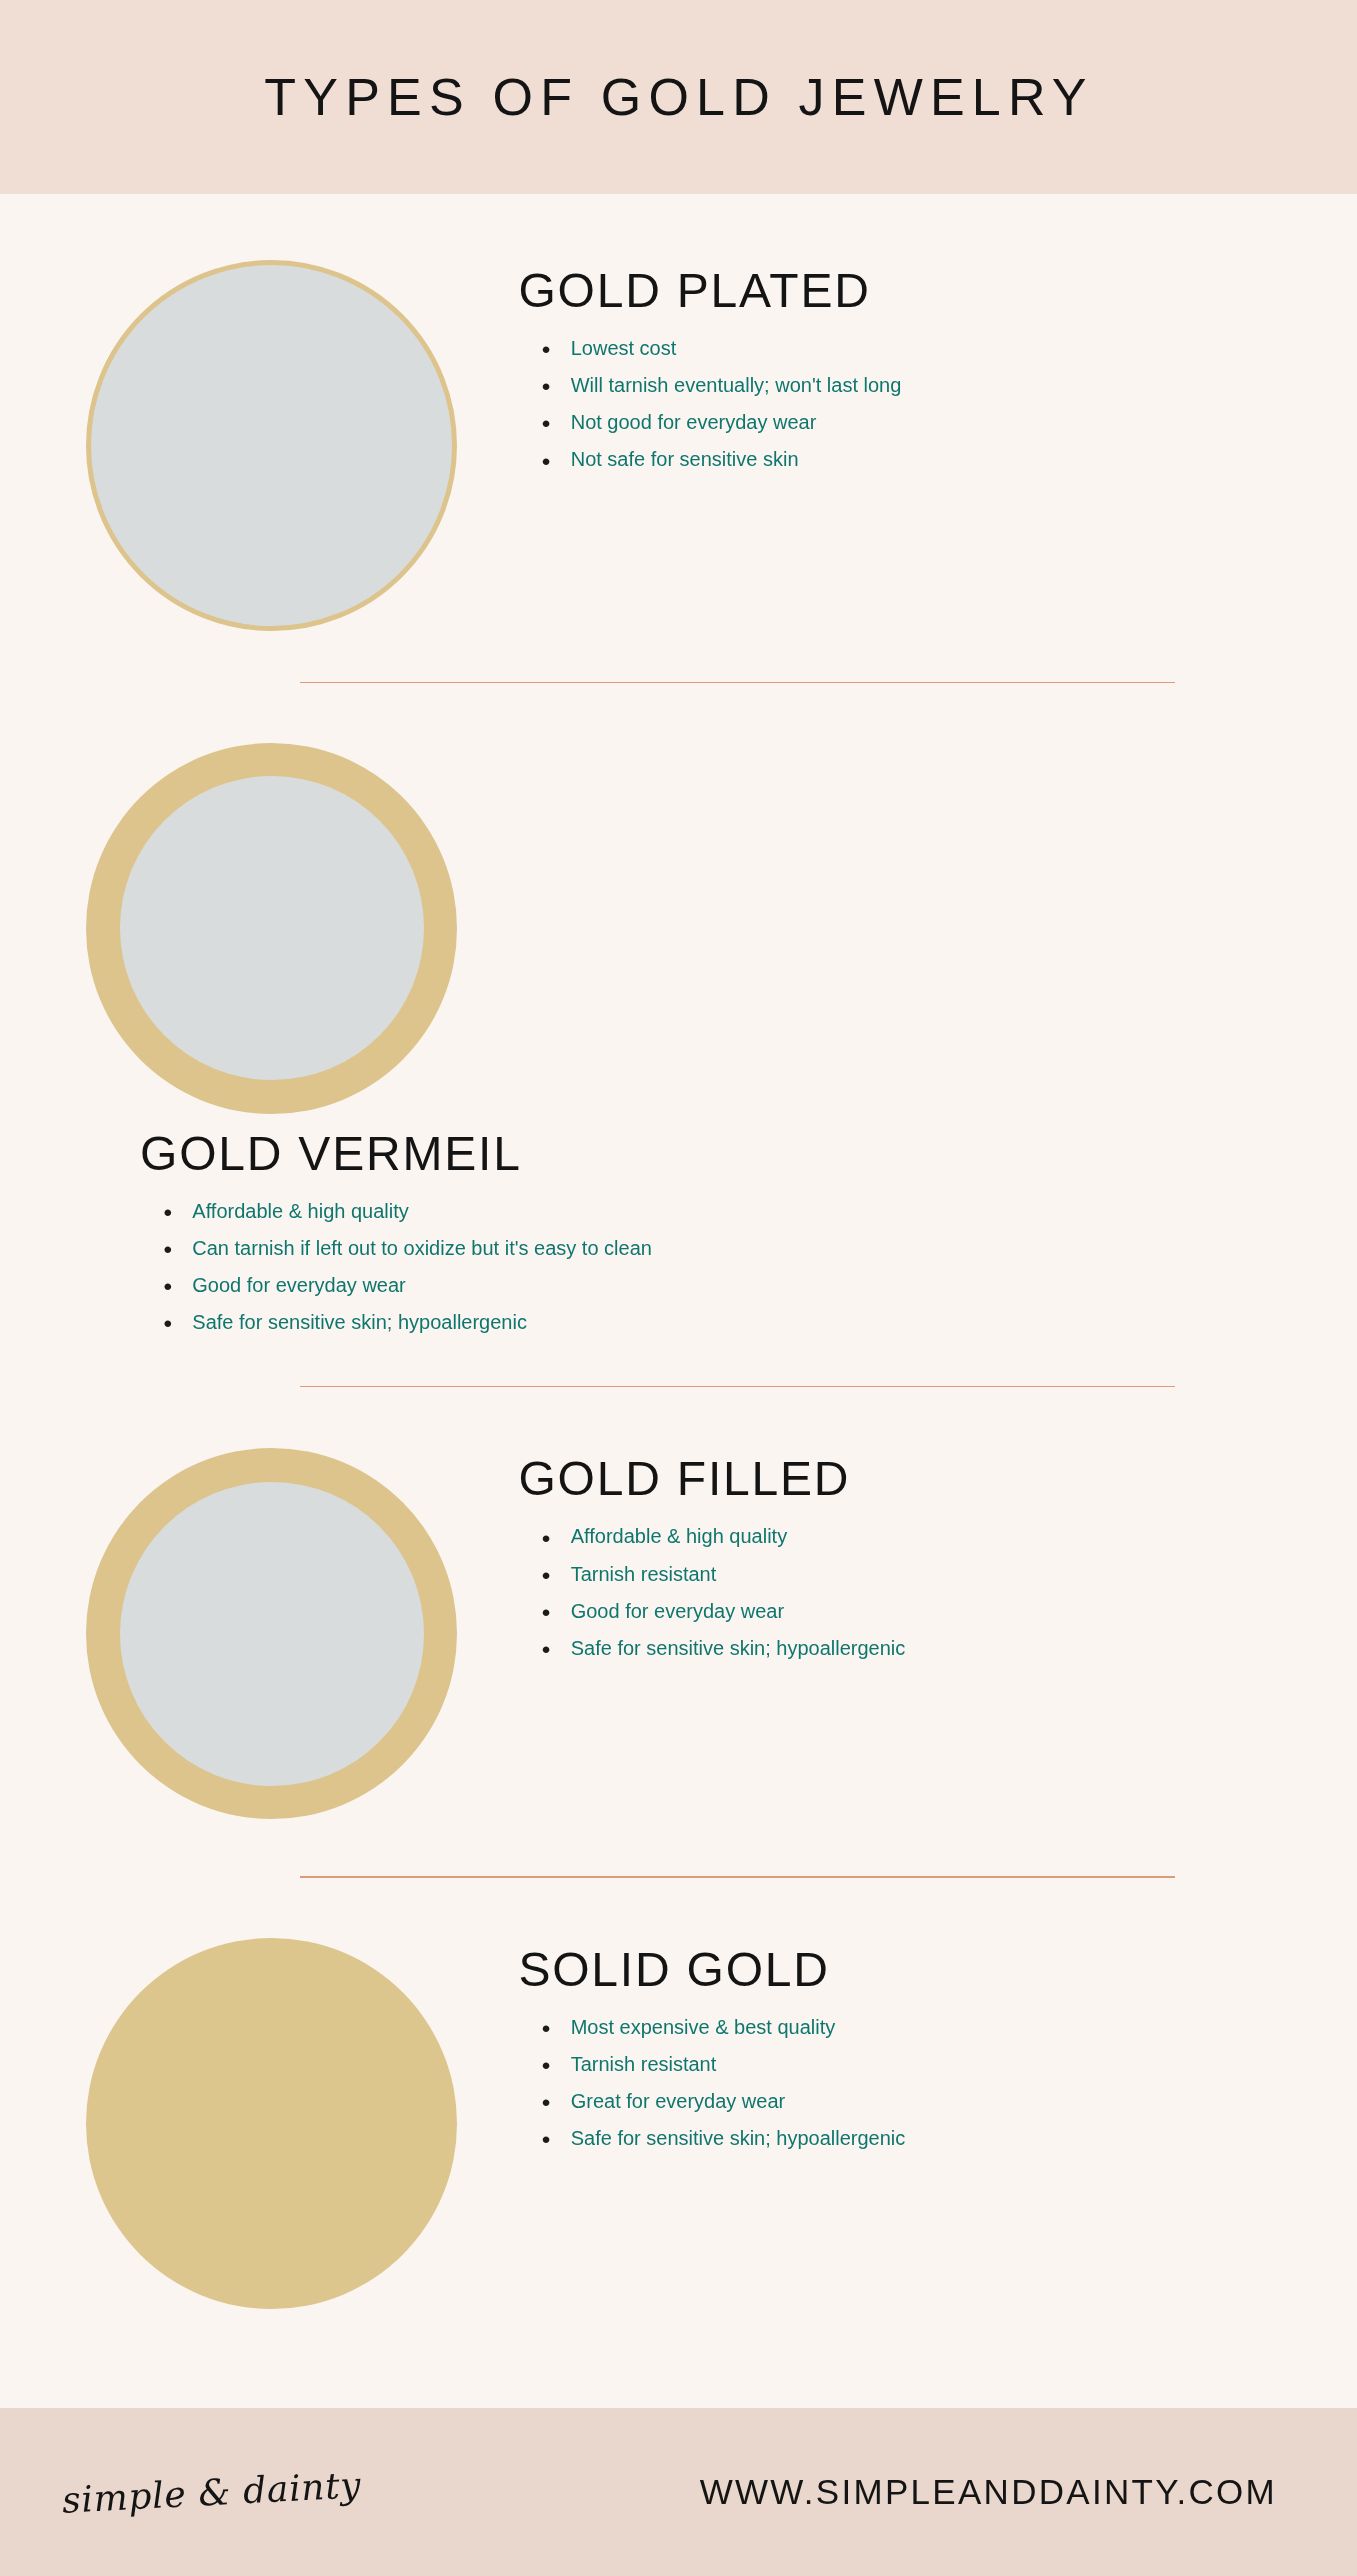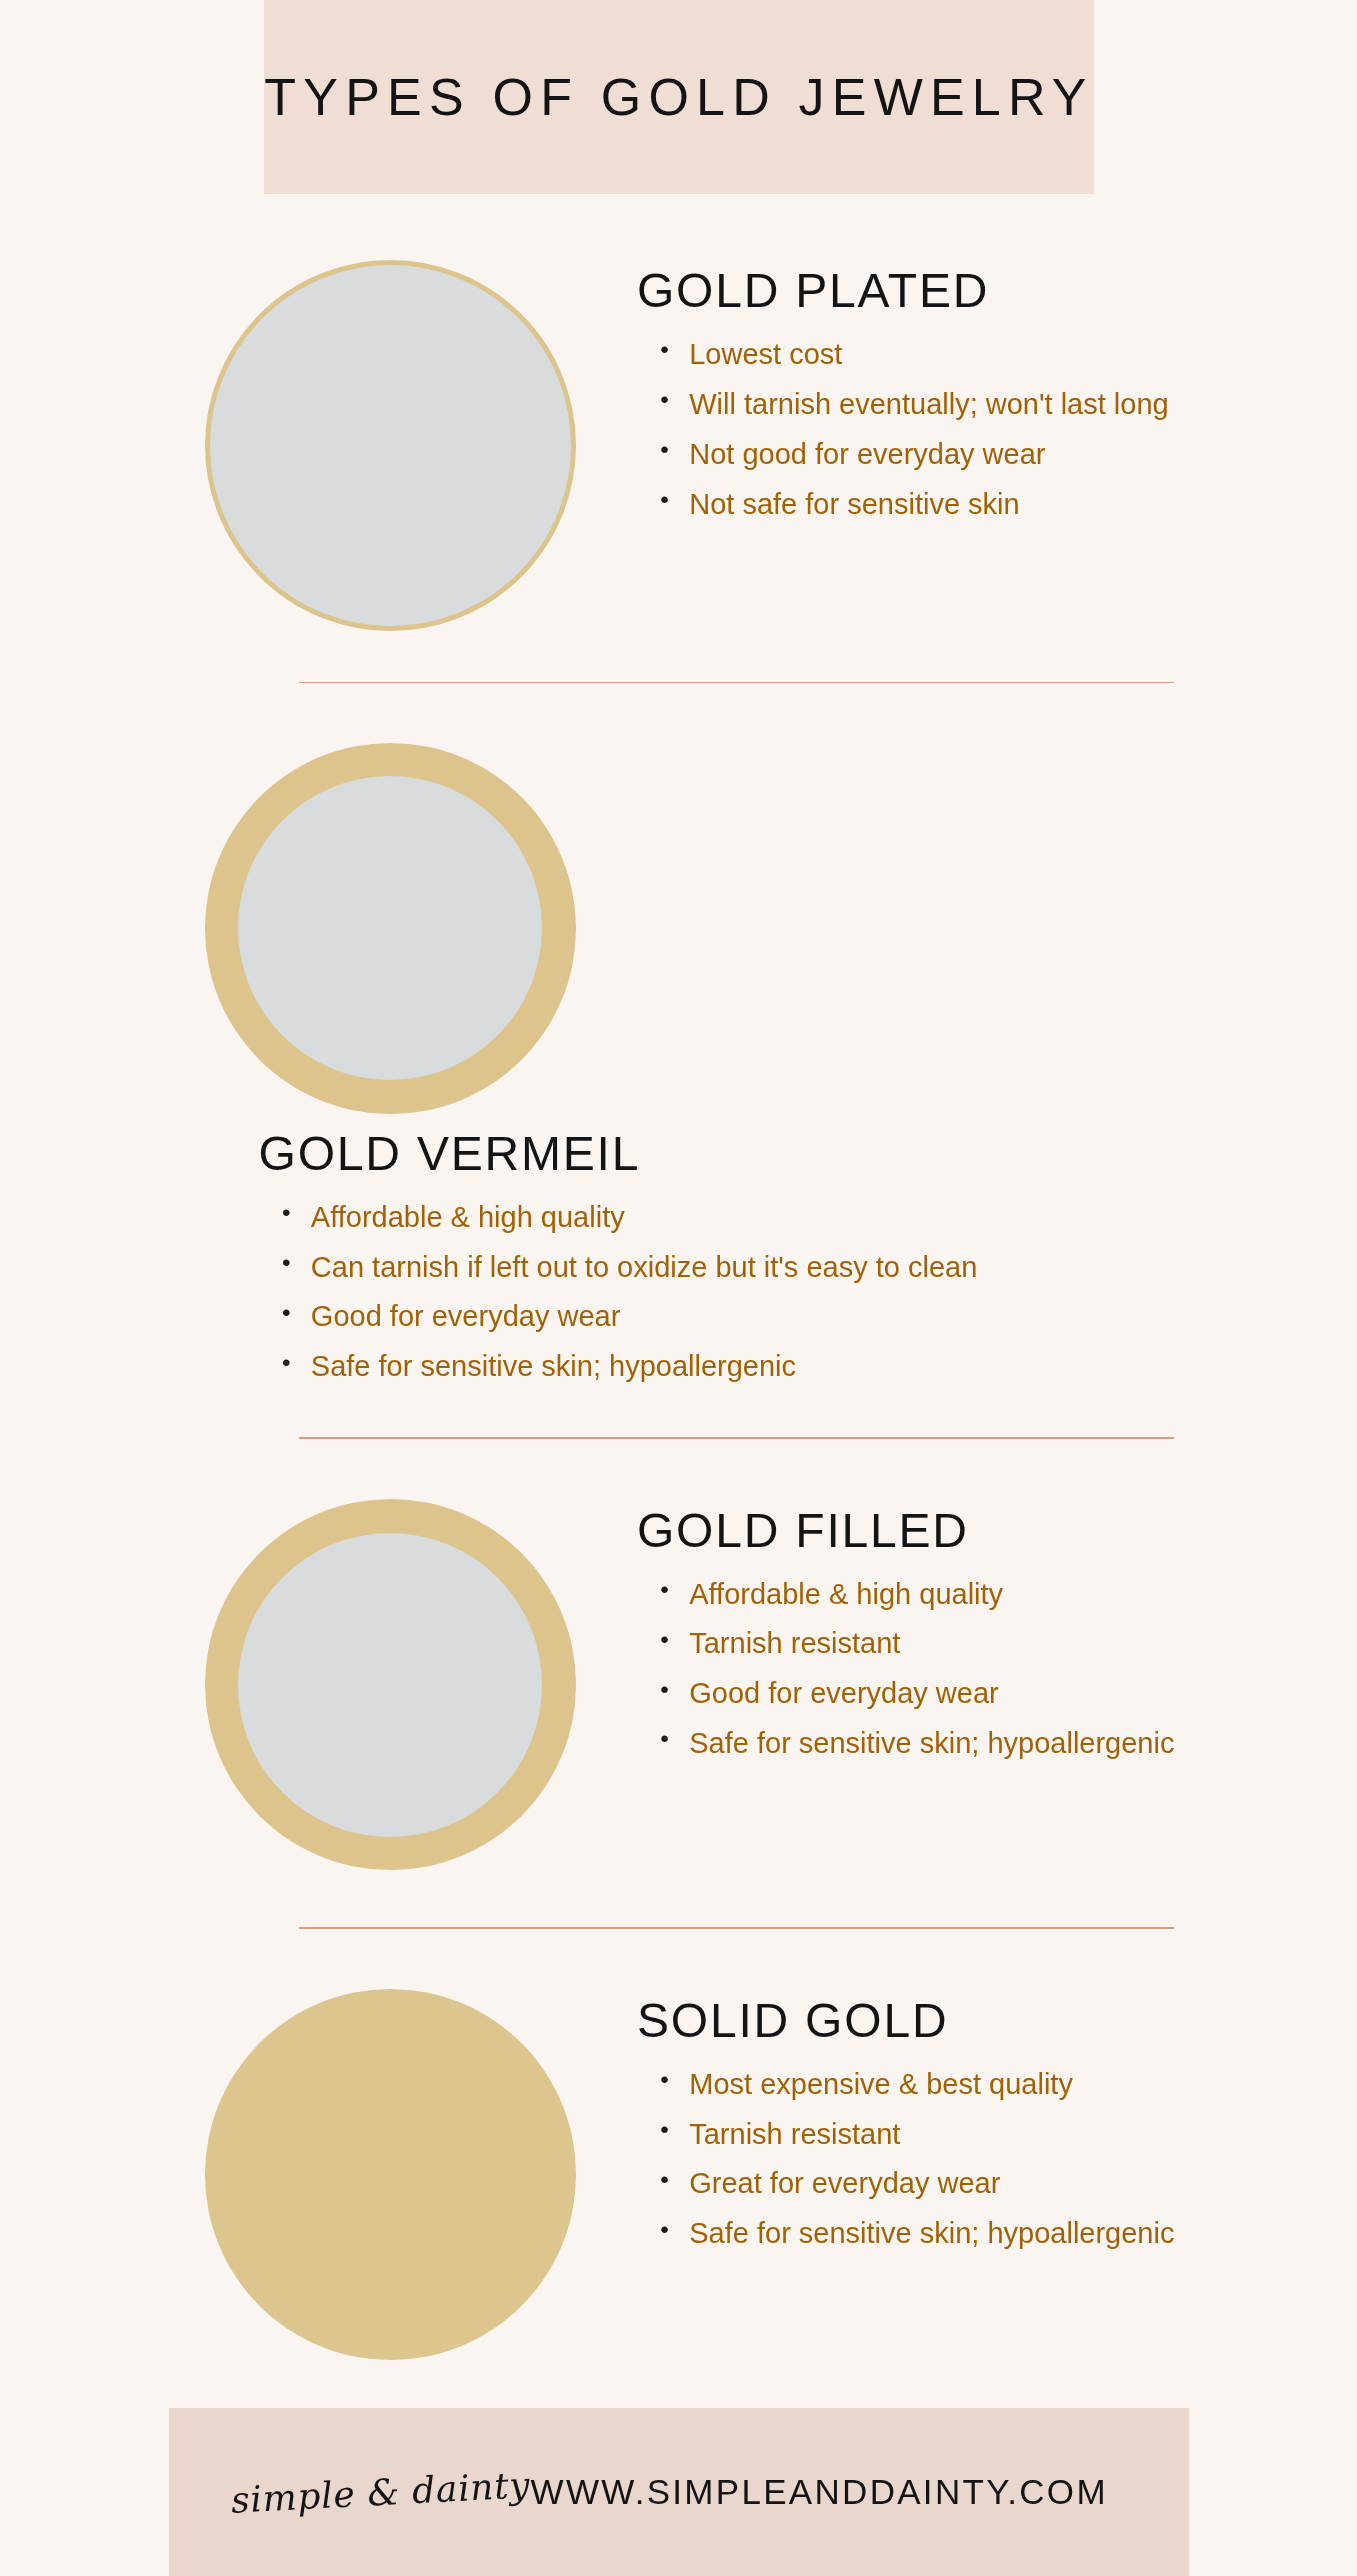--- a/index.html
+++ b/index.html
@@ -13,21 +13,20 @@
     font-family: "Liberation Sans", sans-serif;
     overflow: hidden;
   }
   .page {
     position: relative;
     width: 1358px;
     height: 2576px;
     background: #faf5f1;
     display: flex;
     flex-direction: column;
-    align-items: center;
   }
 
   
   .header {
     background: #f0ded5;
     height: 194px;
     display: flex;
     align-items: center;
     justify-content: center;
     flex: 0 0 auto;
@@ -107,23 +106,23 @@
     margin: 0 0 19px 0;
     line-height: 1;
   }
   ul.bullets {
     margin: 0;
     padding-left: 48px;
     list-style: none;
   }
   ul.bullets li {
     position: relative;
-    font-size: 29px;
+    font-size: 20px;
     line-height: 1.42;
-    color: #a16207;
+    color: #0f766e;
     margin-bottom: 8.7px;
     padding-left: 4.3px;
   }
   ul.bullets li::before {
     content: "\2022";
     position: absolute;
     left: -24.6px;
     top: -0.7px;
     font-size: 24.6px;
     color: #1b1b1b;

